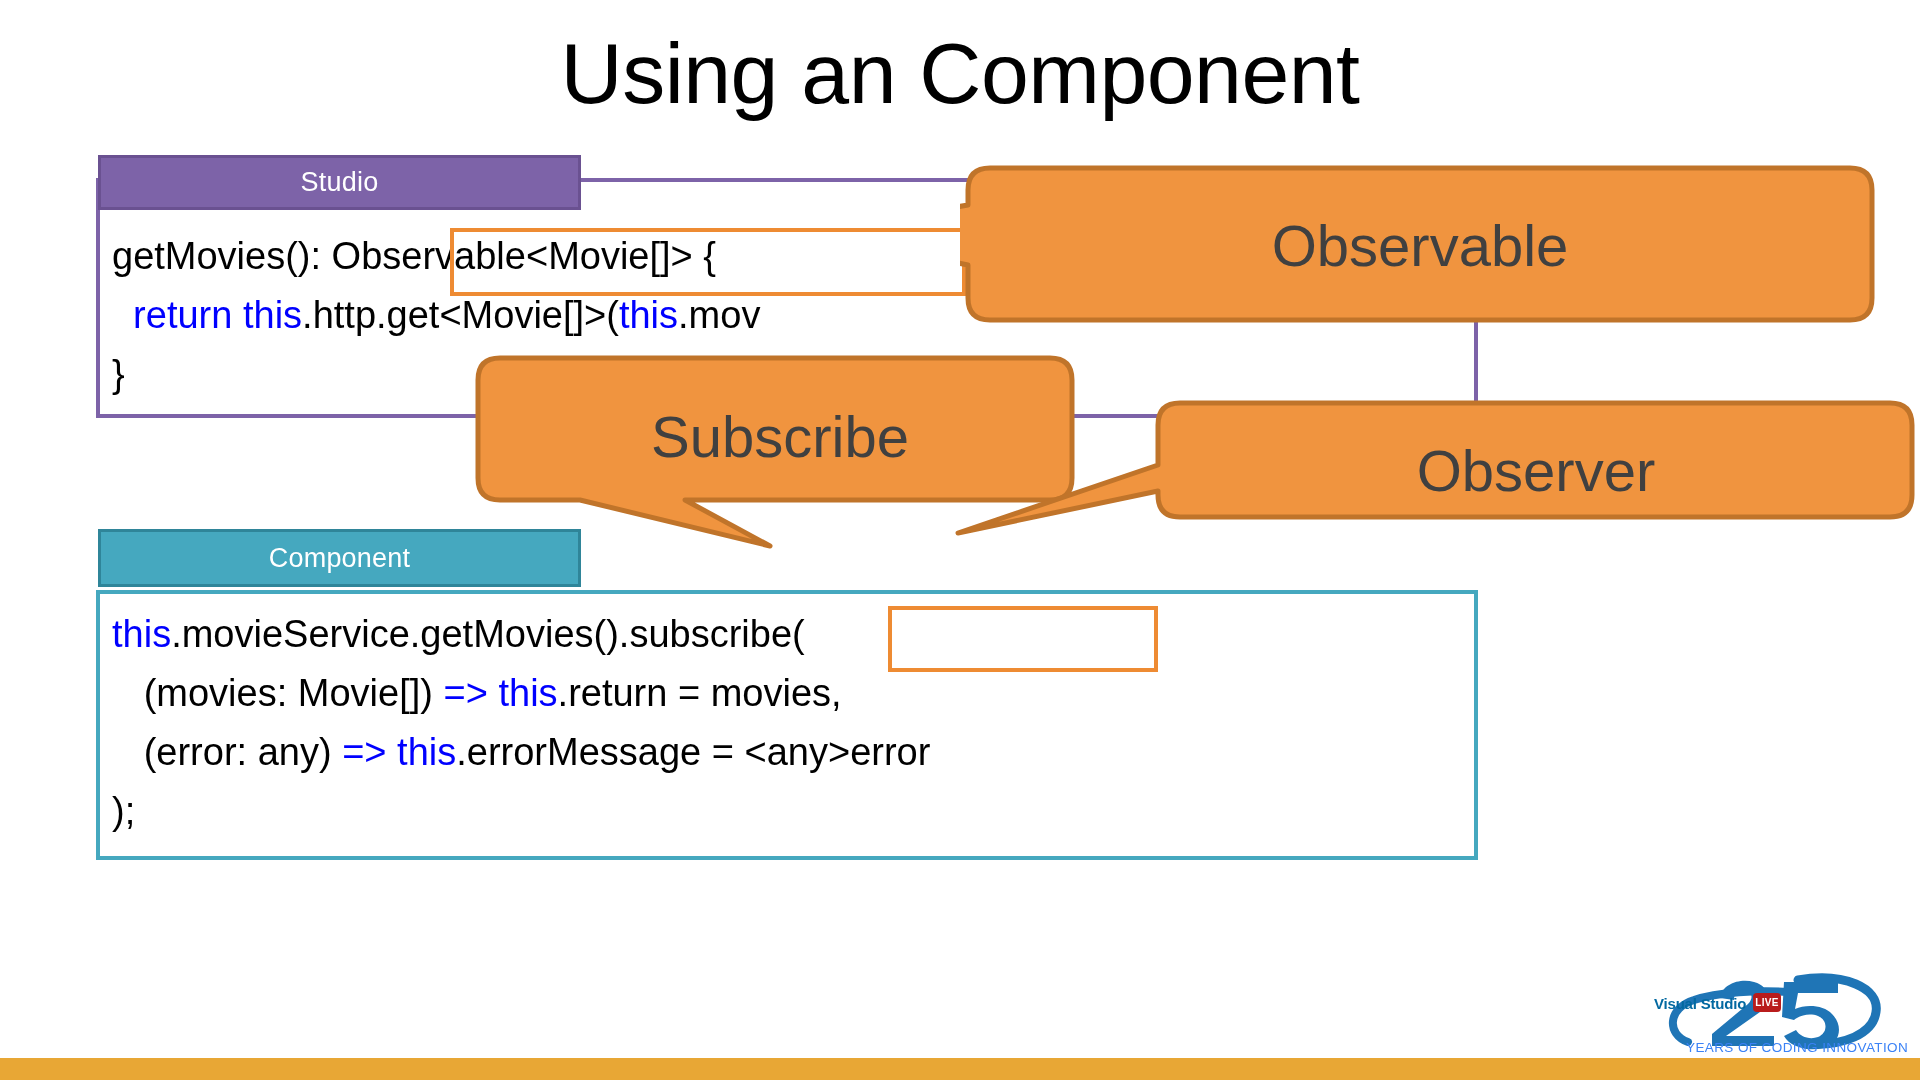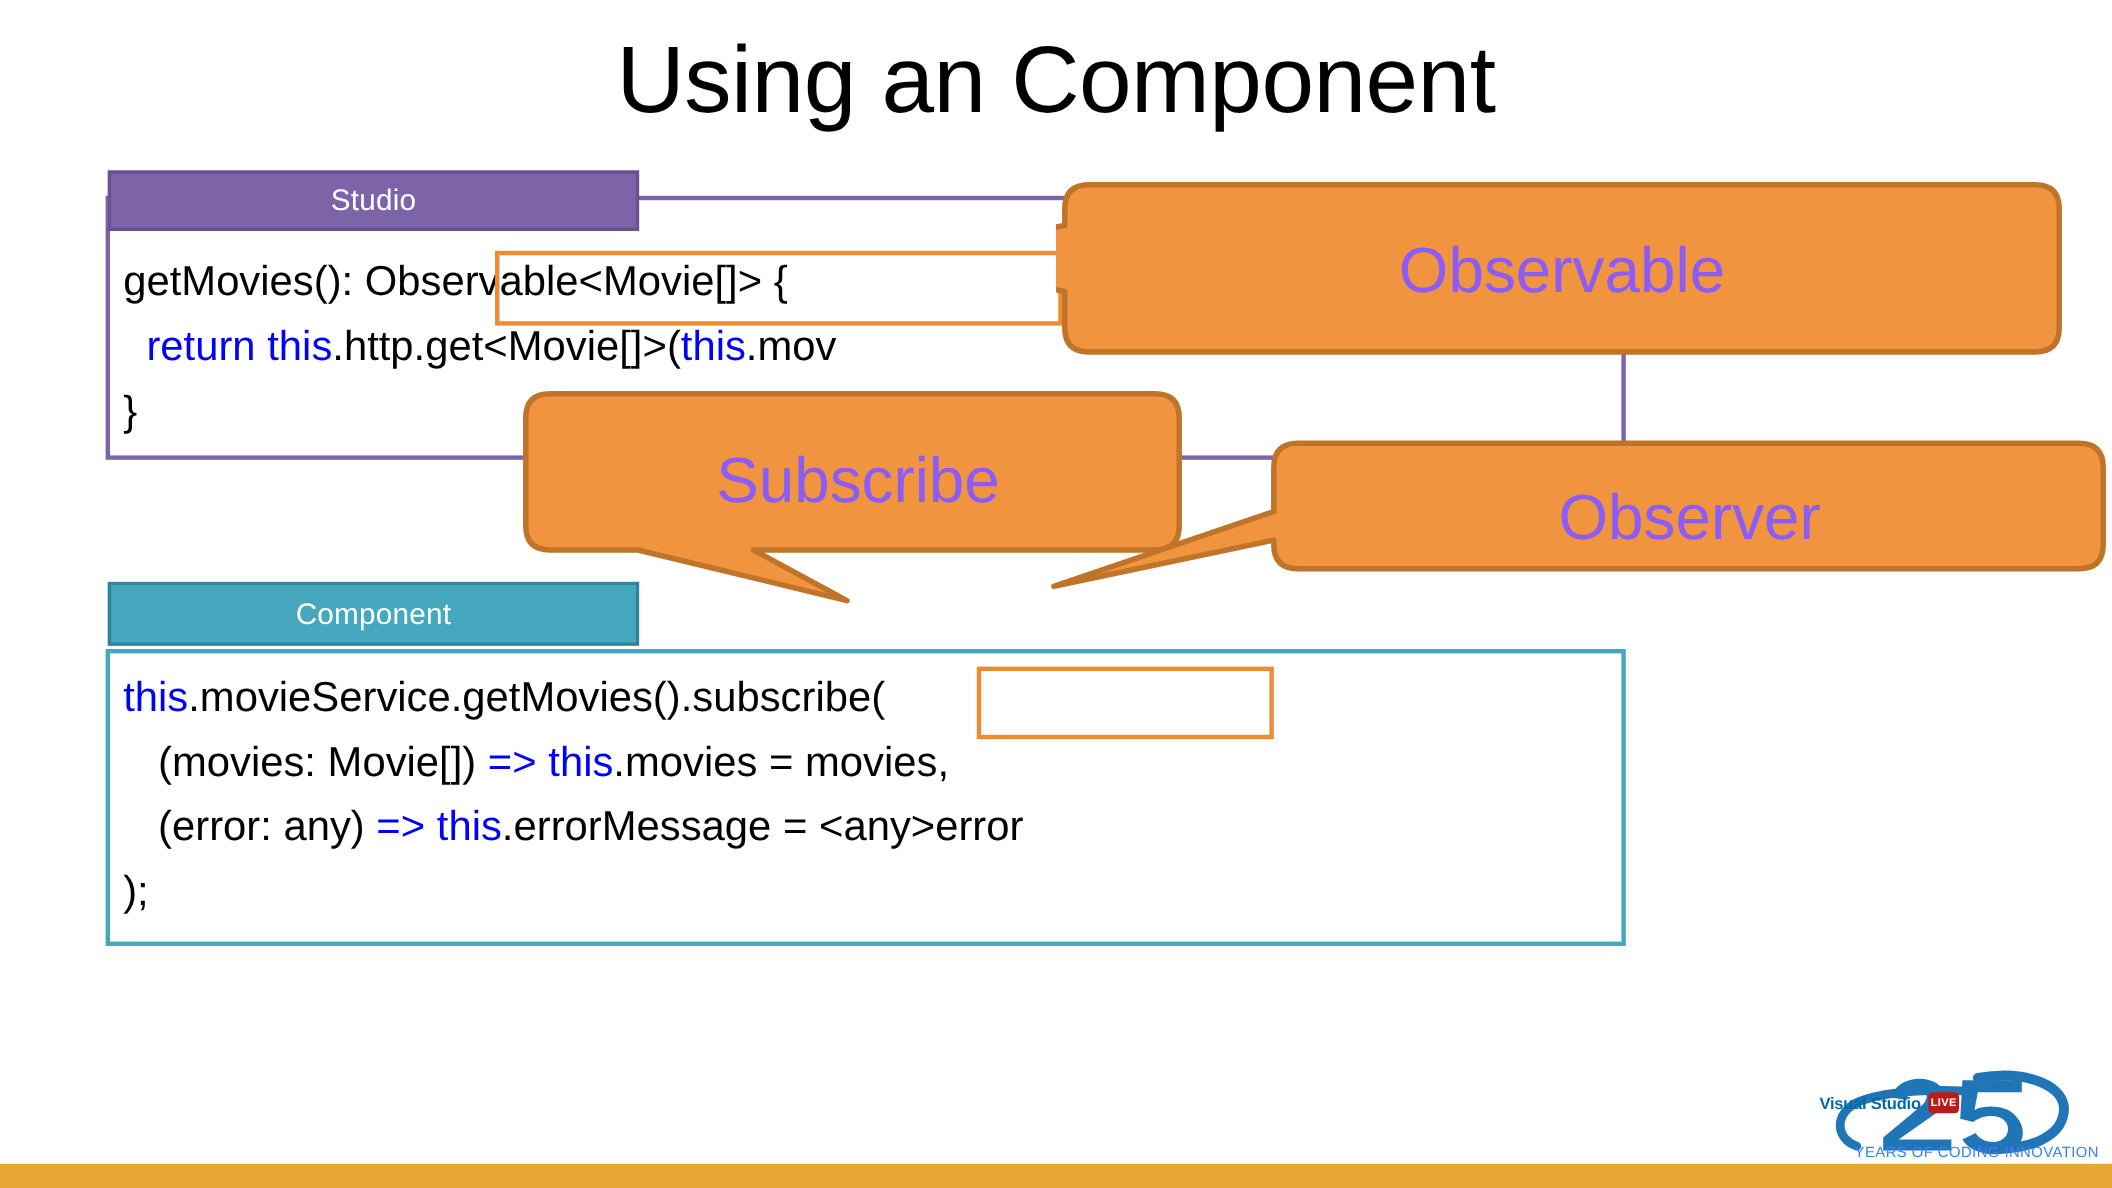--- a/index.html
+++ b/index.html
@@ -94,21 +94,21 @@
     background: transparent;
     pointer-events: none;
   }
 
   
   .callout {
     position: absolute;
   }
   .callout-label {
     position: absolute;
-    color: #8b5cf6;
+    color: #404040;
     font-family: "Liberation Sans", sans-serif;
     font-weight: 400;
     white-space: nowrap;
     text-align: center;
     display: flex;
     align-items: center;
     justify-content: center;
   }
 
   
@@ -193,21 +193,21 @@
 <div class="panel">
 
   <div class="panel-body component-body" style="left:96px; top:590px; width:1382px; height:270px;"></div>
 
   <div class="panel-header component-header" style="left:98px; top:529px; width:483px; height:58px;">
     <span>Component</span>
   </div>
 
   <div class="code" style="left:112px; top:610px;"><span class="kw">this</span><span>.movieService.getMovies().subscribe(</span></div>
 
-  <div class="code" style="left:112px; top:669px;"><span>   (movies: Movie[]) </span><span class="kw">=&gt; this</span><span>.movies = movies,</span></div>
+  <div class="code" style="left:112px; top:669px;"><span>   (movies: Movie[]) </span><span class="kw">=&gt; this</span><span>.return = movies,</span></div>
 
   <div class="code" style="left:112px; top:728px;"><span>   (error: any) </span><span class="kw">=&gt; this</span><span>.errorMessage = &lt;any&gt;error</span></div>
 
   <div class="code" style="left:112px; top:787px;"><span>);</span></div>
 
   <div class="hl-box" style="left:888px; top:606px; width:270px; height:66px;"></div>
 </div>
 
 <svg class="callout" style="left:960px; top:160px;" width="920" height="180" viewBox="0 0 920 180">
   <path d="M 30 8

